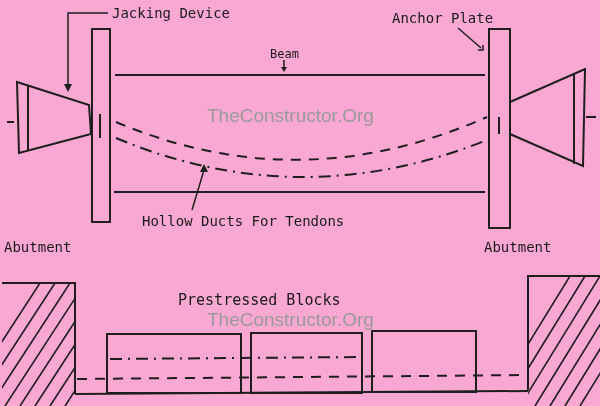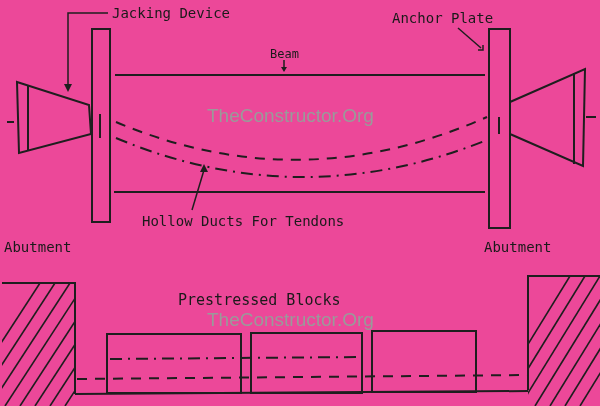--- a/index.html
+++ b/index.html
@@ -1,16 +1,16 @@
 <!DOCTYPE html>
 <html><head>
   <meta charset="utf-8">
   <style>
     html, body { margin: 0; padding: 0; background: #f3f3f1; }
-    #canvas { position: relative; width: 600px; height: 406px; overflow: hidden; background: #ec4899; }
+    #canvas { position: relative; width: 600px; height: 406px; overflow: hidden; background: #f9a8d4; }
     svg { position: absolute; left: 0; top: 0; }
     .label { font-family: "DejaVu Sans Mono", "Liberation Mono", monospace; fill: #1a1a1a; font-size: 14px; }
     .wm { font-family: "Liberation Sans", sans-serif; fill: #9a9a9a; font-size: 19px; }
     .ln { stroke: #1e1e1e; stroke-width: 2; fill: none; }
     .ln-thin { stroke: #1e1e1e; stroke-width: 1.5; fill: none; }
     .dash { stroke: #1e1e1e; stroke-width: 2; fill: none; stroke-dasharray: 10 8; }
     .dashdot { stroke: #1e1e1e; stroke-width: 2; fill: none; stroke-dasharray: 12 6 2 6; }
     .hatch { stroke: #1e1e1e; stroke-width: 1.6; }
   </style>
 </head>

